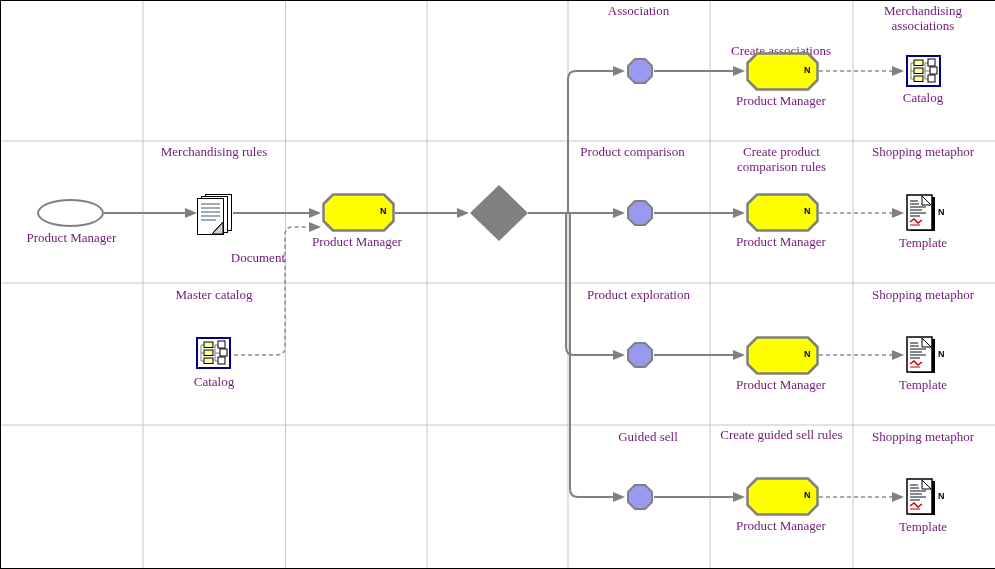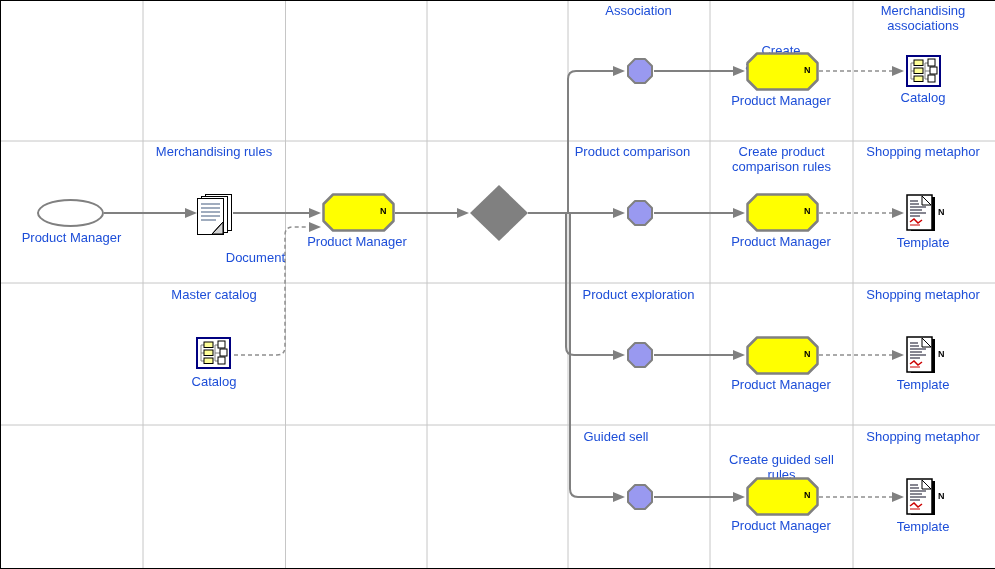--- a/index.html
+++ b/index.html
@@ -2,22 +2,22 @@
 <html style="--task-fill: #ffff00; --signal-fill: #9999f0; --decision-fill: #808080; --connector: #808080; --grid: #c6c6c6;"><head>
 <meta charset="utf-8">
 <style>
   html,body{margin:0;padding:0;background:#fff;}
   #canvas{
     position:relative;width:995px;height:569px;background:#fff;overflow:hidden;
     font-family:"Liberation Sans",sans-serif;
   }
   svg.layer{position:absolute;left:0;top:0;}
   .lbl{
-    position:absolute;font-size:13px;line-height:15px;color:#1d4ed8;
-    text-align:center;pointer-events:none;
+    position:absolute;font-size:13px;line-height:15px;color:#701a75;
+    text-align:center;pointer-events:none;font-family:Liberation Serif, serif;
   }
   .node{position:absolute;}
   .oval{
     box-sizing:border-box;border:2px solid #808080;border-radius:50%/50%;
     background:#fff;
   }
   .task-shape{fill:var(--task-fill,#ffff00);stroke:#808080;stroke-width:2.5;stroke-linejoin:round;}
   .signal-shape{fill:var(--signal-fill,#9999f0);stroke:#808080;stroke-width:2;stroke-linejoin:round;}
   .decision-shape{fill:var(--decision-fill,#808080);}
   .wire{stroke:var(--connector,#808080);stroke-width:2;fill:none;}
@@ -228,25 +228,25 @@
         <line x1="4" y1="16" x2="16" y2="16"></line>
       <line x1="4" y1="19" x2="20" y2="19"></line>
         <line x1="4" y1="22" x2="14" y2="22"></line>
     </g>
     <polyline points="4,28 8,25 12,29 16,26" fill="none" stroke="#cc0000" stroke-width="1.5"></polyline>
     <line x1="4" y1="31" x2="14" y2="31" stroke="#cc0000"></line>
   </svg>
   <span class="nbadge" style="left:938px;top:349px;">N</span>
   <div class="lbl" style="left:852px;top:377px;width:142px;">Template</div>
 
-  <div class="lbl" style="left:536px;top:429px;width:160px;">Guided sell</div>
+  <div class="lbl" style="left:568px;top:429px;width:160px;">Guided sell</div>
   <svg class="node" style="left:627px;top:484px;" width="26" height="26">
     <polygon class="signal-shape" points="8,1 18,1 25,8 25,18 18,25 8,25 1,18 1,8"></polygon>
   </svg>
-  <div class="lbl" style="left:719px;top:452px;width:125px;">Create guided sell rules</div>
+  <div class="lbl" style="left:719px;top:427px;width:125px;">Create guided sell rules</div>
   <svg class="node" style="left:746px;top:477px;" width="73" height="39">
     <polygon class="task-shape" points="11,1.5 62,1.5 71.5,11 71.5,28 62,37.5 11,37.5 1.5,28 1.5,11"></polygon>
   </svg>
   <span class="nbadge" style="left:804px;top:490px;">N</span>
   <div class="lbl" style="left:710px;top:518px;width:142px;">Product Manager</div>
   <div class="lbl" style="left:852px;top:429px;width:142px;">Shopping metaphor</div>
   <svg class="node" style="left:906px;top:478px;" width="31" height="39">
     <rect x="5" y="3" width="24" height="34" fill="#000"></rect>
     <rect x="1" y="1" width="25" height="35" fill="#fff" stroke="#000" stroke-width="1.5"></rect>
     <polygon points="16,2 25,11 16,11" fill="#fff" stroke="#000"></polygon>

